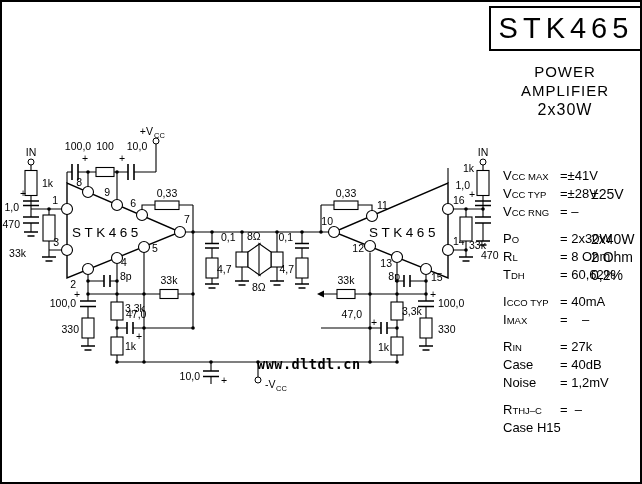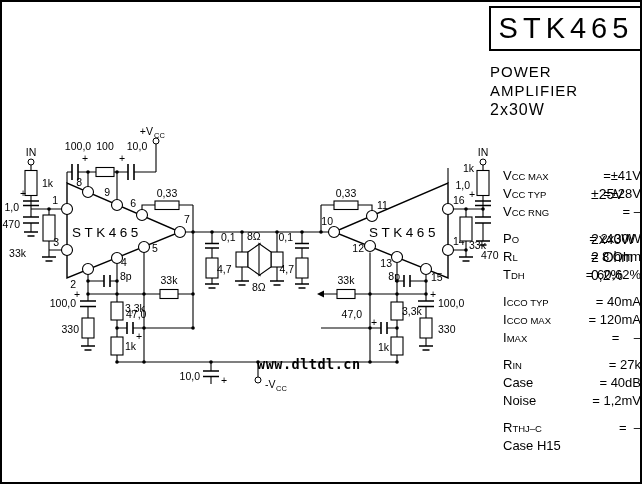--- a/index.html
+++ b/index.html
@@ -16,26 +16,26 @@
   .term{fill:#fff;stroke:#000;stroke-width:1;}
   .d{fill:#000;stroke:none;}
   .t{font:10.5px "Liberation Sans",sans-serif;fill:#000;}
   .tsub{font:7.5px "Liberation Sans",sans-serif;fill:#000;}
   .chip{font:13.5px "Liberation Sans",sans-serif;letter-spacing:3.5px;fill:#000;}
   .wm{font:bold 13.5px "DejaVu Sans Mono",monospace;letter-spacing:.5px;fill:#000;}
   
   .titlebox{position:absolute;left:489px;top:6px;width:150px;height:41px;border:2px solid #000;
             display:flex;align-items:center;justify-content:center;}
   .titlebox span{font-size:29px;letter-spacing:5px;}
-  .subtitle{position:absolute;left:490px;top:62px;width:150px;line-height:19px;}
+  .subtitle{position:absolute;left:490px;top:62px;width:150px;text-align:center;line-height:19px;}
   .subtitle .l1{font-size:15px;letter-spacing:1px;}
   .subtitle .l2{font-size:16px;letter-spacing:1px;}
   
   .specs{position:absolute;left:503px;top:167px;width:138px;}
-  .srow{position:relative;height:18px;line-height:18px;display:flex;white-space:pre;font-size:13px;justify-content:space-between;}
+  .srow{position:relative;height:18px;line-height:18px;display:flex;white-space:pre;font-size:13px;}
   .srow.gap{margin-top:9px;}
   .lbl{min-width:48px;}
   .big{font-size:13px;}
   .small{font-size:9.5px;}
   .val{font-size:13px;margin-left:9px;}
   .v2{position:absolute;left:88px;font-size:14px;}
 </style>
 </head>
 <body>
 
@@ -299,24 +299,20 @@
     <div class="srow">
       <span class="lbl"><span class="big">T</span><span class="small">DH</span></span>
       <span class="val">= 60,62%</span>
       <span class="v2">0,2%</span>
     </div>
     <div class="srow gap">
       <span class="lbl"><span class="big">I</span><span class="small">CCO TYP</span></span>
       <span class="val">= 40mA</span>
     </div>
     <div class="srow">
-      <span class="lbl"><span class="big">I</span><span class="small">CCO MAX</span></span>
-      <span class="val">= 120mA</span>
-    </div>
-    <div class="srow">
       <span class="lbl"><span class="big">I</span><span class="small">MAX</span></span>
       <span class="val">=    –</span>
     </div>
     <div class="srow gap">
       <span class="lbl"><span class="big">R</span><span class="small">IN</span></span>
       <span class="val">= 27k</span>
     </div>
     <div class="srow">
       <span class="lbl"><span class="big">Case</span><span class="small"></span></span>
       <span class="val">= 40dB</span>

